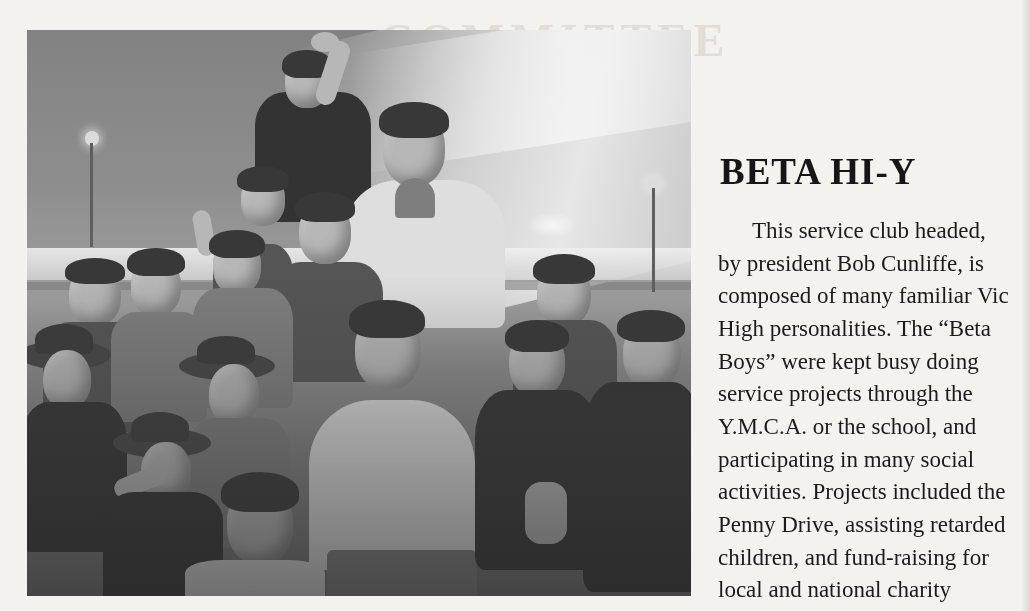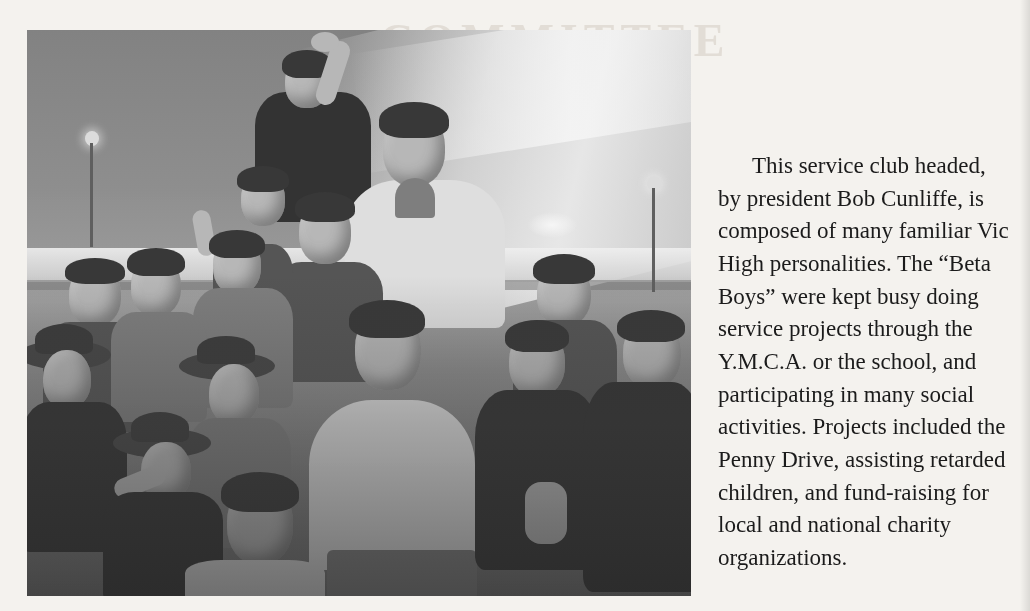--- a/index.html
+++ b/index.html
@@ -301,17 +301,18 @@
     <div class="fig">
       <div class="head-s" style="left:596px; top:288px; width:58px; height:70px;"></div>
       <div class="hair" style="left:590px; top:280px; width:68px; height:32px;"></div>
       <div class="body-s body-dark" style="left:556px; top:352px; width:120px; height:210px;"></div>
     </div>
 
     <div class="crowd-shadow"></div>
   </div>
 
   <div class="textcol">
+    <h1 class="club-title">BETA HI-Y</h1>
     <p class="club-body">This service club headed, by president Bob Cunliffe, is composed of many familiar Vic High personalities. The “Beta Boys” were kept busy doing service projects through the Y.M.C.A. or the school, and participating in many social activities. Projects included the Penny Drive, assisting retarded children, and fund-raising for local and national charity organizations.</p>
   </div>
 
   <div class="edge-shadow"></div>
 </div>
 
 </body></html>

